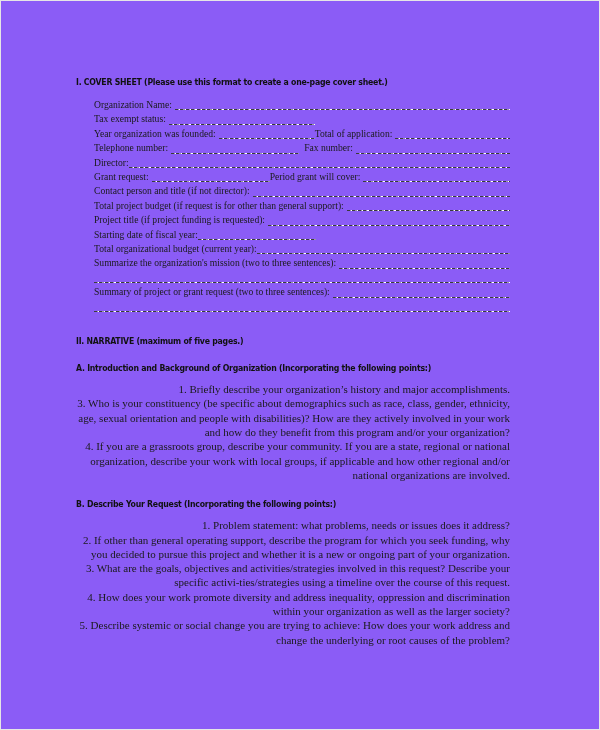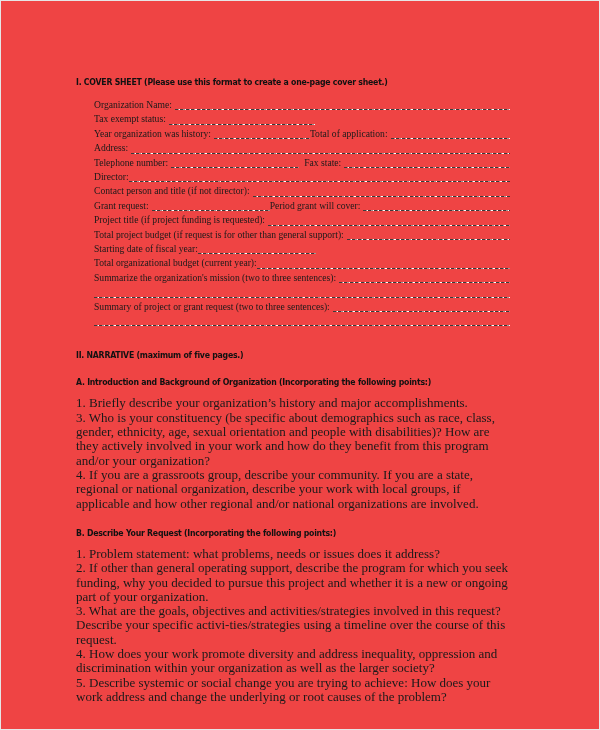--- a/index.html
+++ b/index.html
@@ -5,21 +5,21 @@
 <style>
   html, body {
     margin: 0;
     padding: 0;
     background: #ffffff;
   }
   .page {
     position: relative;
     width: 600px;
     height: 730px;
-    background: #ef4444;
+    background: #8b5cf6;
     border: 1px solid #e6e6e6;
     box-sizing: border-box;
     overflow: hidden;
     font-family: "Liberation Serif", "DejaVu Serif", serif;
     color: #1a1a1a;
   }
   .content {
     position: absolute;
     left: 75px;
     top: 76px;
@@ -91,23 +91,23 @@
   .standalone-line {
     height: 14.4px;
     display: flex;
     align-items: flex-end;
     padding-bottom: 2px;
     box-sizing: border-box;
   }
 
   
   .body-list {
-    font-size: 13px;
+    font-size: 11px;
     line-height: 14.3px;
-    text-align: left;
+    text-align: right;
   }
   .body-item {
     margin: 0;
     text-indent: 0;
   }
 </style>
 </head>
 <body>
 
 <div class="page">
@@ -121,63 +121,59 @@
         <span class="form-label sp-after">Organization Name:</span>
         <span class="fill"></span>
       </div>
 
       <div class="form-row">
         <span class="form-label sp-after">Tax exempt status:</span>
         <span class="fill fixed-lg"></span>
       </div>
 
       <div class="form-row">
-        <span class="form-label sp-after">Year organization was history:</span>
+        <span class="form-label sp-after">Year organization was founded:</span>
         <span class="fill fixed-xs"></span>
         <span class="form-label sp-after">Total of application:</span>
         <span class="fill"></span>
       </div>
 
-      <div class="form-row">
-        <span class="form-label sp-after">Address:</span>
-        <span class="fill"></span>
-      </div>
 
       <div class="form-row">
         <span class="form-label sp-after">Telephone number:</span>
         <span class="fill fixed-md"></span>
-        <span class="form-label sp-after" style="padding-left:5px">Fax state:</span>
+        <span class="form-label sp-after" style="padding-left:5px">Fax number:</span>
         <span class="fill"></span>
       </div>
 
       <div class="form-row">
         <span class="form-label">Director:</span>
-        <span class="fill"></span>
-      </div>
-
-      <div class="form-row">
-        <span class="form-label sp-after">Contact person and title (if not director):</span>
         <span class="fill"></span>
       </div>
 
       <div class="form-row">
         <span class="form-label sp-after">Grant request:</span>
         <span class="fill fixed-sm"></span>
         <span class="form-label sp-after">Period grant will cover:</span>
         <span class="fill"></span>
       </div>
 
+      <div class="form-row">
+        <span class="form-label sp-after">Contact person and title (if not director):</span>
+        <span class="fill"></span>
+      </div>
+
+
+      <div class="form-row">
+        <span class="form-label sp-after">Total project budget (if request is for other than general support):</span>
+        <span class="fill"></span>
+      </div>
 
       <div class="form-row">
         <span class="form-label sp-after">Project title (if project funding is requested):</span>
-        <span class="fill"></span>
-      </div>
-
-      <div class="form-row">
-        <span class="form-label sp-after">Total project budget (if request is for other than general support):</span>
         <span class="fill"></span>
       </div>
 
       <div class="form-row">
         <span class="form-label">Starting date of fiscal year:</span>
         <span class="fill fixed-sm"></span>
       </div>
 
       <div class="form-row">
         <span class="form-label">Total organizational budget (current year):</span>

